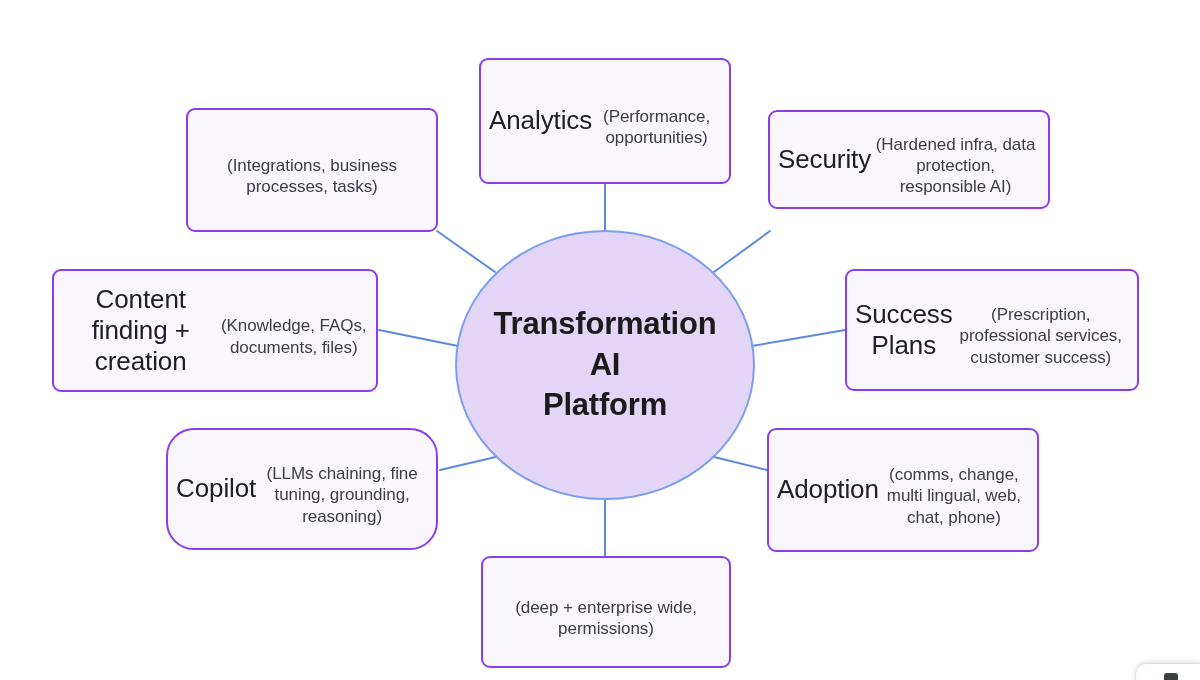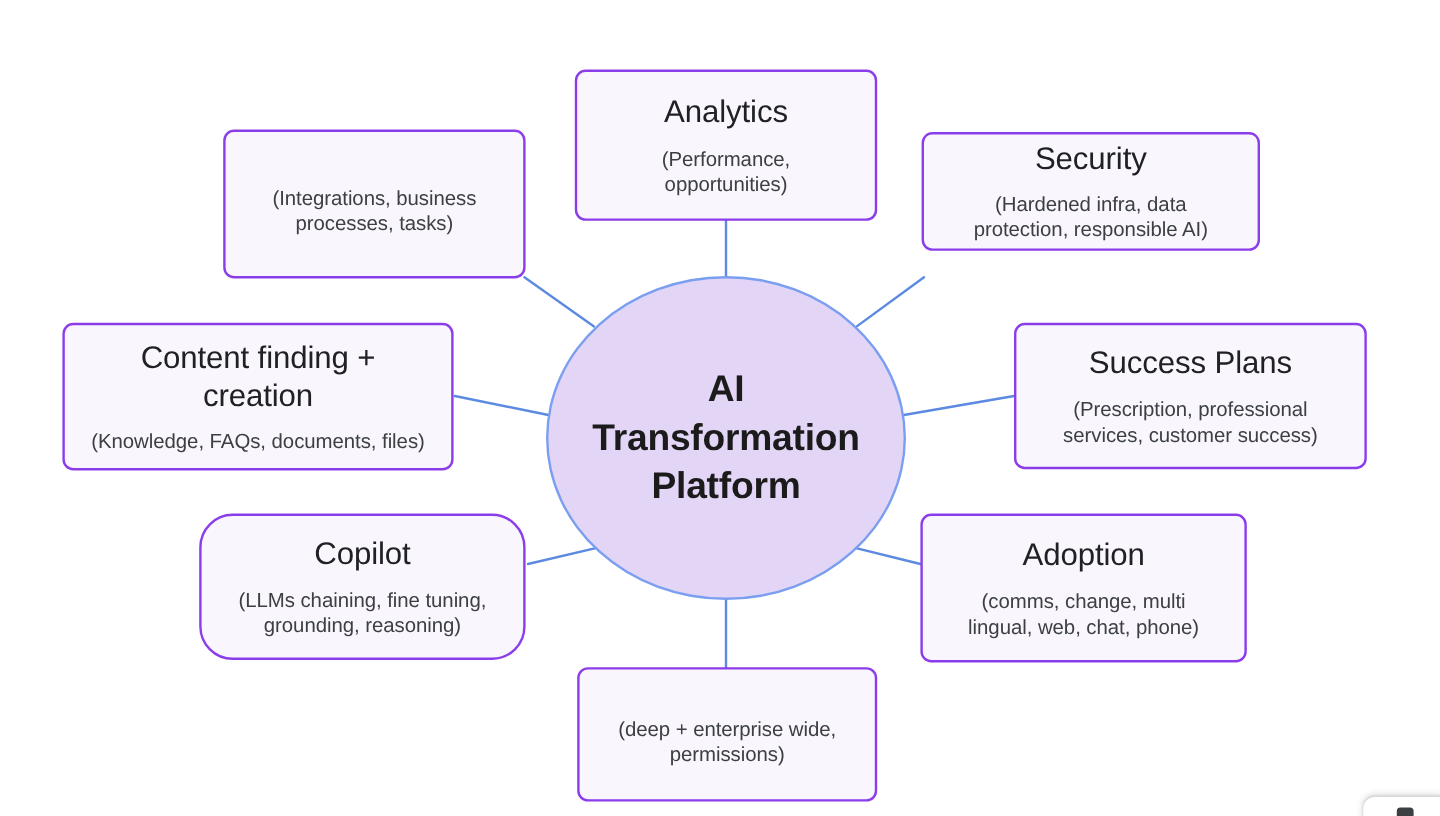--- a/index.html
+++ b/index.html
@@ -56,21 +56,20 @@
 
   
   .node {
     position: absolute;
     z-index: 2;
     box-sizing: border-box;
     background: #faf6fe;
     border: 2px solid #8b3dea;
     border-radius: 9px;
     display: flex;
-    flex-direction: column;
     align-items: center;
     justify-content: center;
     text-align: center;
     padding: 4px 8px;
   }
   .node-title {
     font-size: 26px;
     line-height: 1.2;
     color: #202124;
     font-weight: normal;
@@ -127,22 +126,22 @@
       <line x1="440" y1="470" x2="500" y2="456"></line>
 
       <line x1="767" y1="470" x2="710" y2="456"></line>
 
       <line x1="605" y1="556" x2="605" y2="500"></line>
     </g>
   </svg>
 
   <div class="hub" style="left:455px; top:230px; width:300px; height:270px;">
     <div class="hub-label">
+      <div>Transformation</div>
       <div>AI</div>
-      <div>Transformation</div>
       <div>Platform</div>
     </div>
   </div>
 
   <div class="node" style="left:479px; top:58px; width:252px; height:126px;">
     <div class="node-title">Analytics</div>
     <div class="node-sub" style="max-width:150px;">(Performance, opportunities)</div>
   </div>
 
   <div class="node" style="left:186px; top:108px; width:252px; height:124px;">

